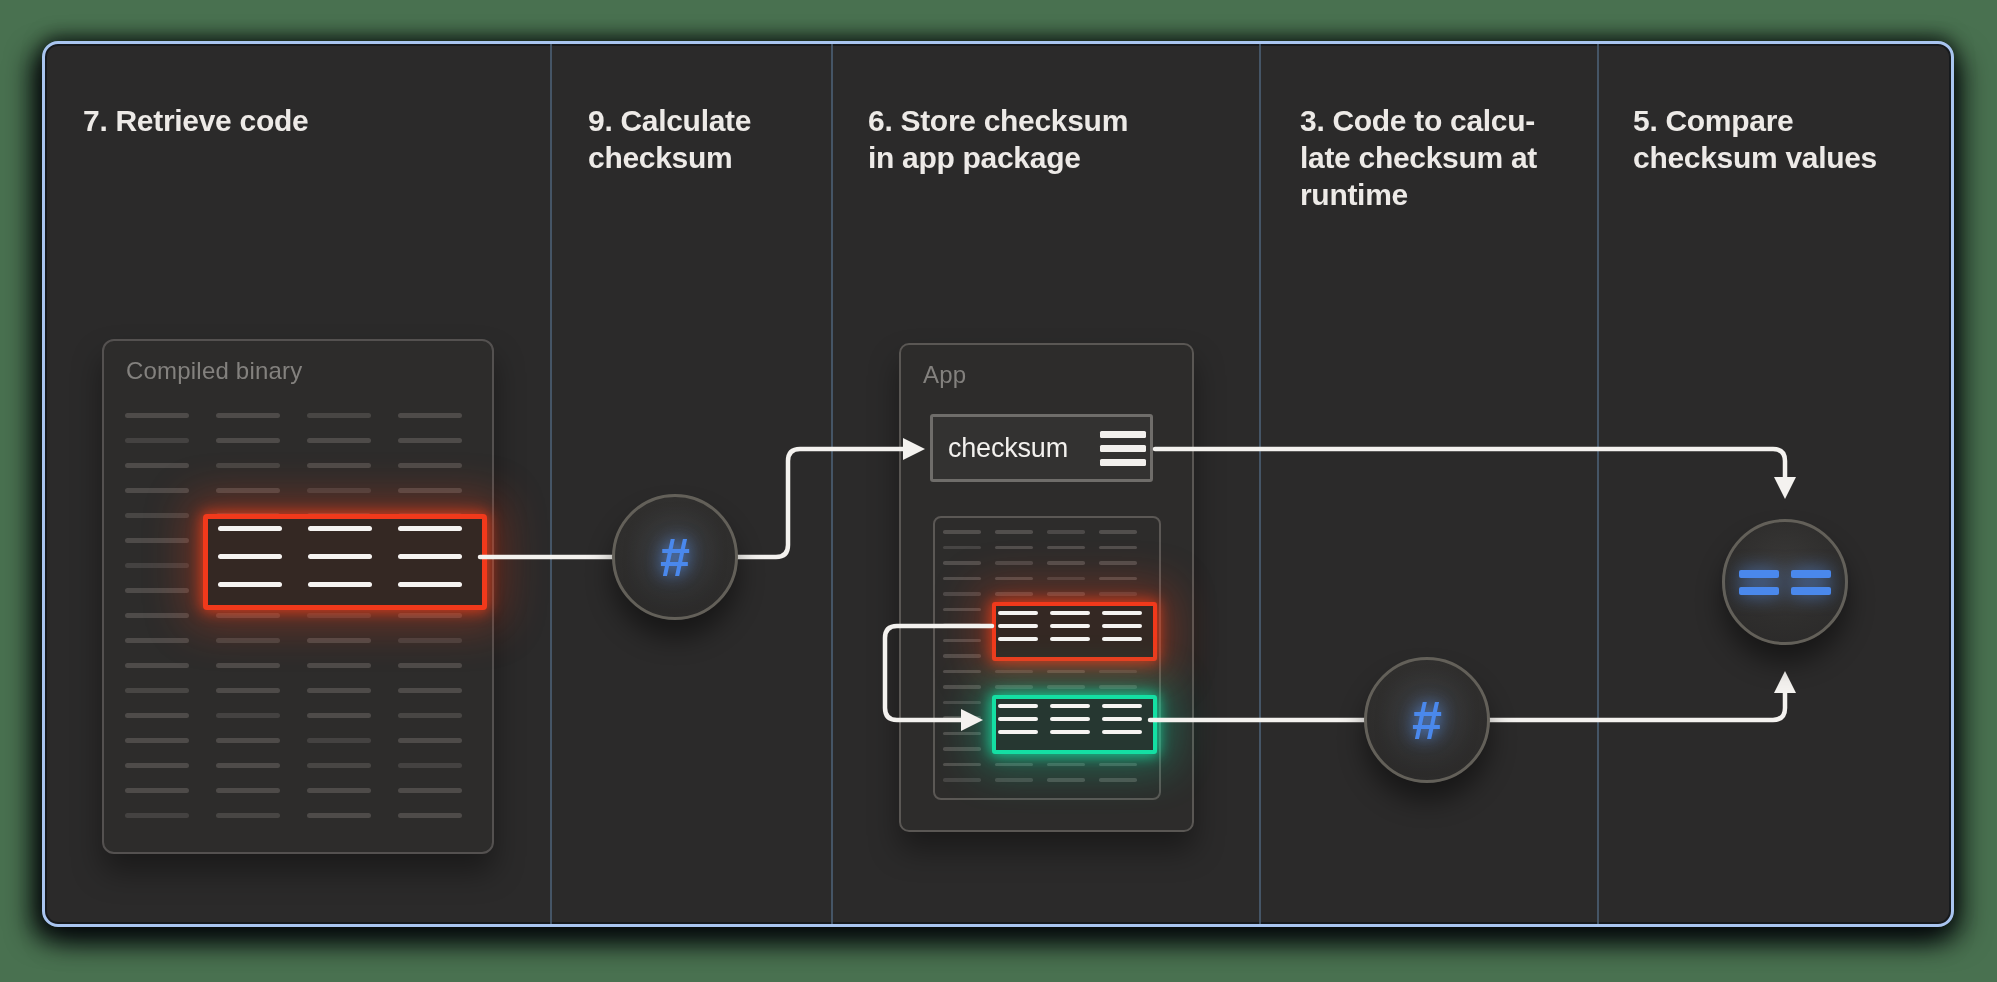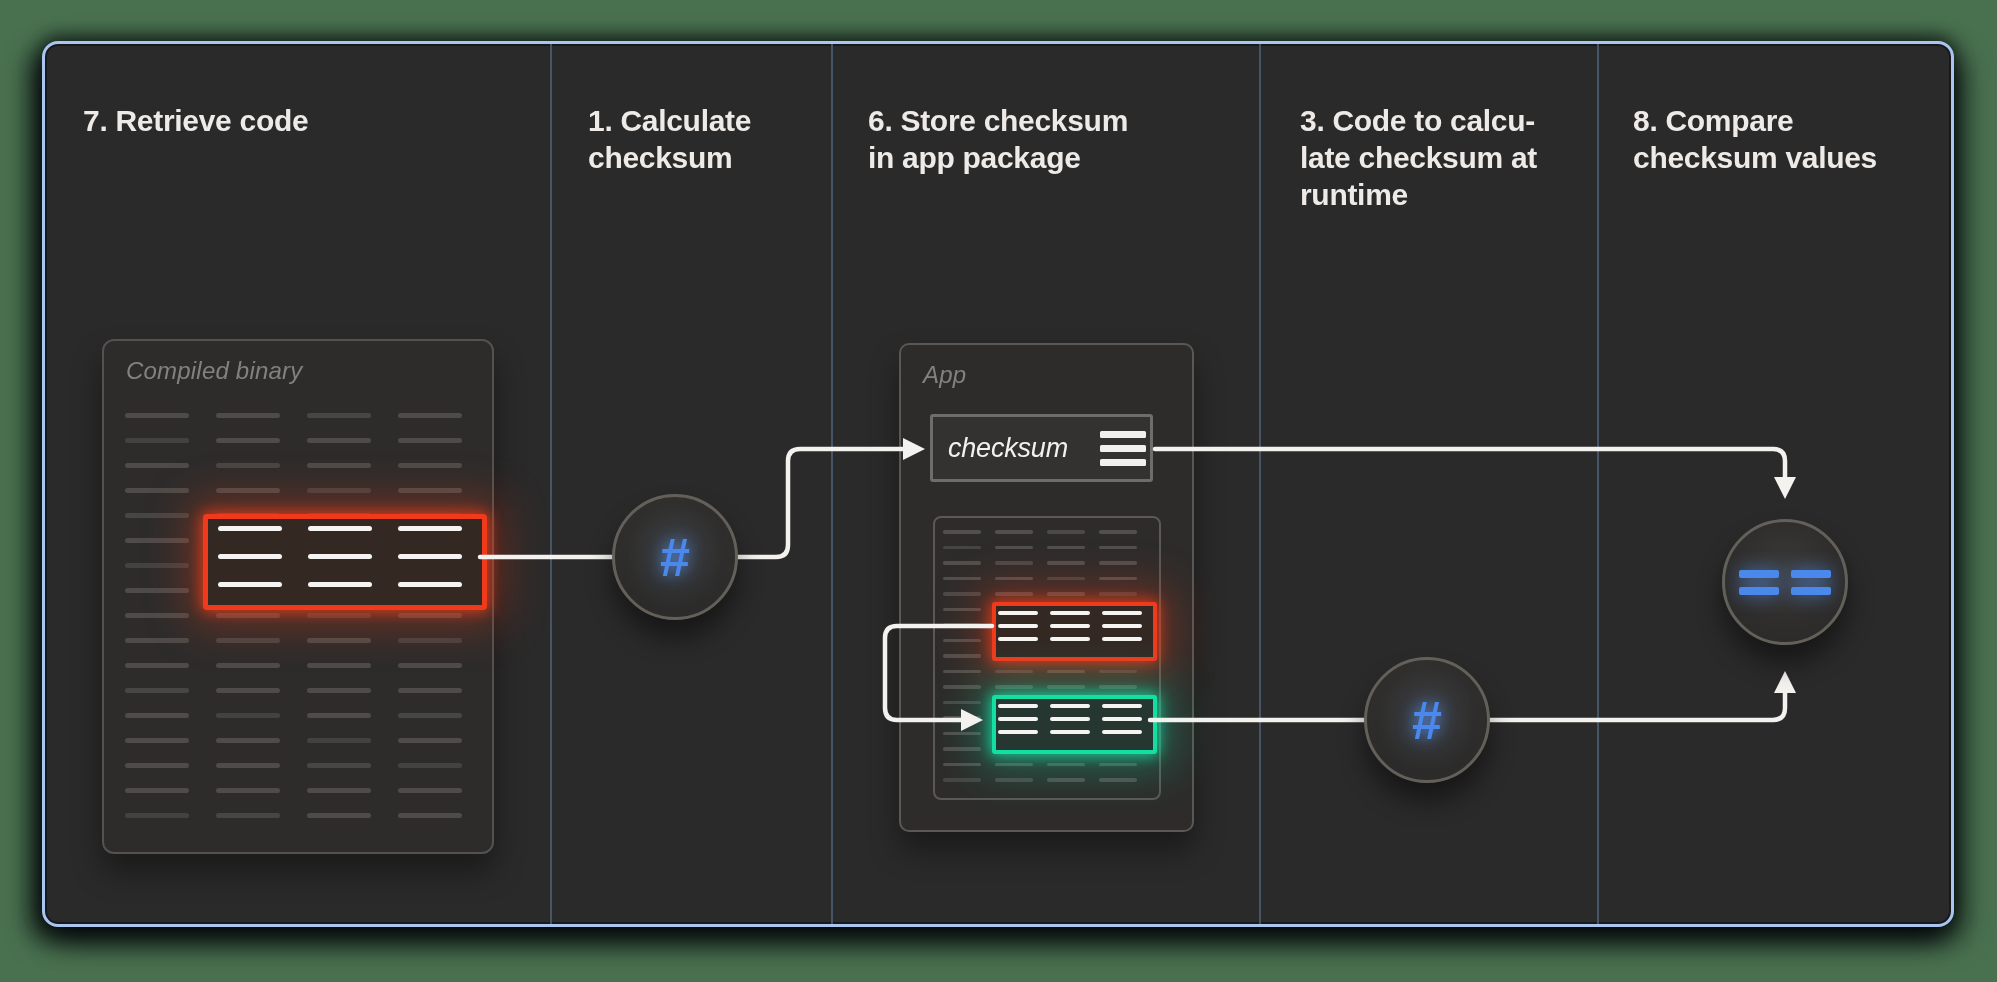--- a/index.html
+++ b/index.html
@@ -27,21 +27,21 @@
   .step-label{
     position:absolute;top:58px;z-index:2;
     font-size:30px;line-height:37px;font-weight:700;letter-spacing:-.3px;
     color:#edeae7;white-space:pre-line;
   }
   .s1{left:38px;} .s2{left:543px;} .s3{left:823px;} .s4{left:1255px;} .s5{left:1588px;}
 
   
   .card{
     position:absolute;background:#2d2c2b;border:2px solid #545150;
-    box-shadow:0 18px 30px rgba(0,0,0,.38);z-index:2;font-style:italic;
+    box-shadow:0 18px 30px rgba(0,0,0,.38);z-index:2;
   }
   .binary-card{left:57px;top:295px;width:388px;height:511px;border-radius:12px;}
   .app-card{left:854px;top:299px;width:291px;height:485px;border-radius:10px;border-color:#5a5754;}
   .card-title{
     position:absolute;left:22px;top:16px;
     font-size:24px;font-weight:500;color:#83817e;letter-spacing:.2px;
   }
 
   
   .dash-grid{position:absolute;}
@@ -112,28 +112,28 @@
 
 <div class="stage">
   <div class="panel">
 
     <div class="divider d1"></div>
     <div class="divider d2"></div>
     <div class="divider d3"></div>
     <div class="divider d4"></div>
 
     <div class="step-label s1">7. Retrieve code</div>
-    <div class="step-label s2">1. Calculate
+    <div class="step-label s2">9. Calculate
 checksum</div>
     <div class="step-label s3">6. Store checksum
 in app package</div>
     <div class="step-label s4">3. Code to calcu-
 late checksum at
 runtime</div>
-    <div class="step-label s5">8. Compare
+    <div class="step-label s5">5. Compare
 checksum values</div>
 
     <div class="card binary-card">
       <div class="card-title">Compiled binary</div>
       <div class="dash-grid muted-grid binary-dashes" style="display: grid; grid-template-columns: repeat(4, 64px); gap: 20px 27px;">
           <span style="width: 64px; height: 5px; border-radius: 2.5px; background: rgb(78, 75, 73);"></span>
           <span style="width: 64px; height: 5px; border-radius: 2.5px; background: rgb(78, 75, 73);"></span>
           <span style="width: 64px; height: 5px; border-radius: 2.5px; background: rgb(78, 75, 73);"></span>
           <span style="width: 64px; height: 5px; border-radius: 2.5px; background: rgb(78, 75, 73);"></span>
           <span style="width: 64px; height: 5px; border-radius: 2.5px; background: rgb(78, 75, 73);"></span>

